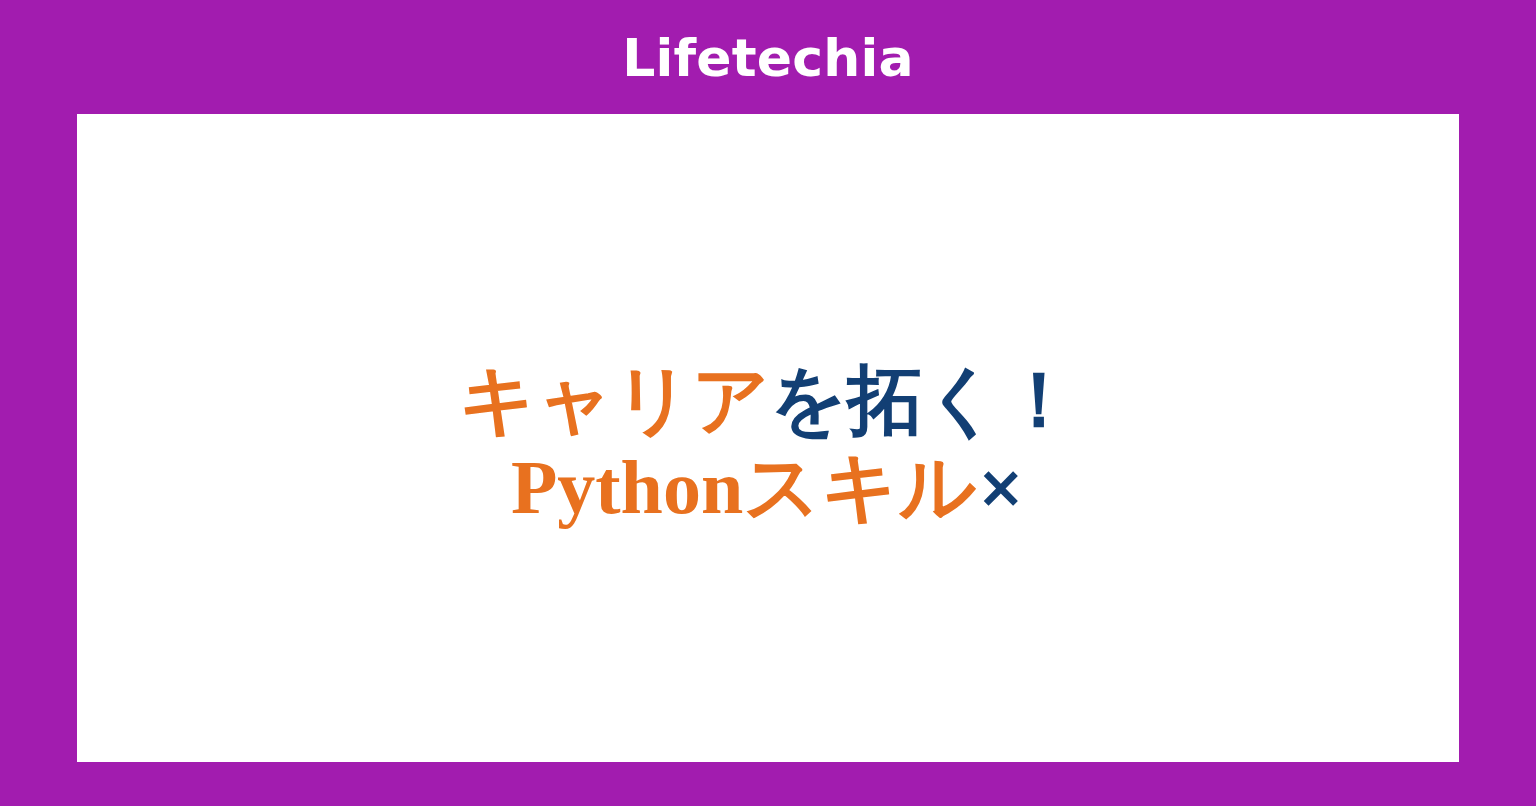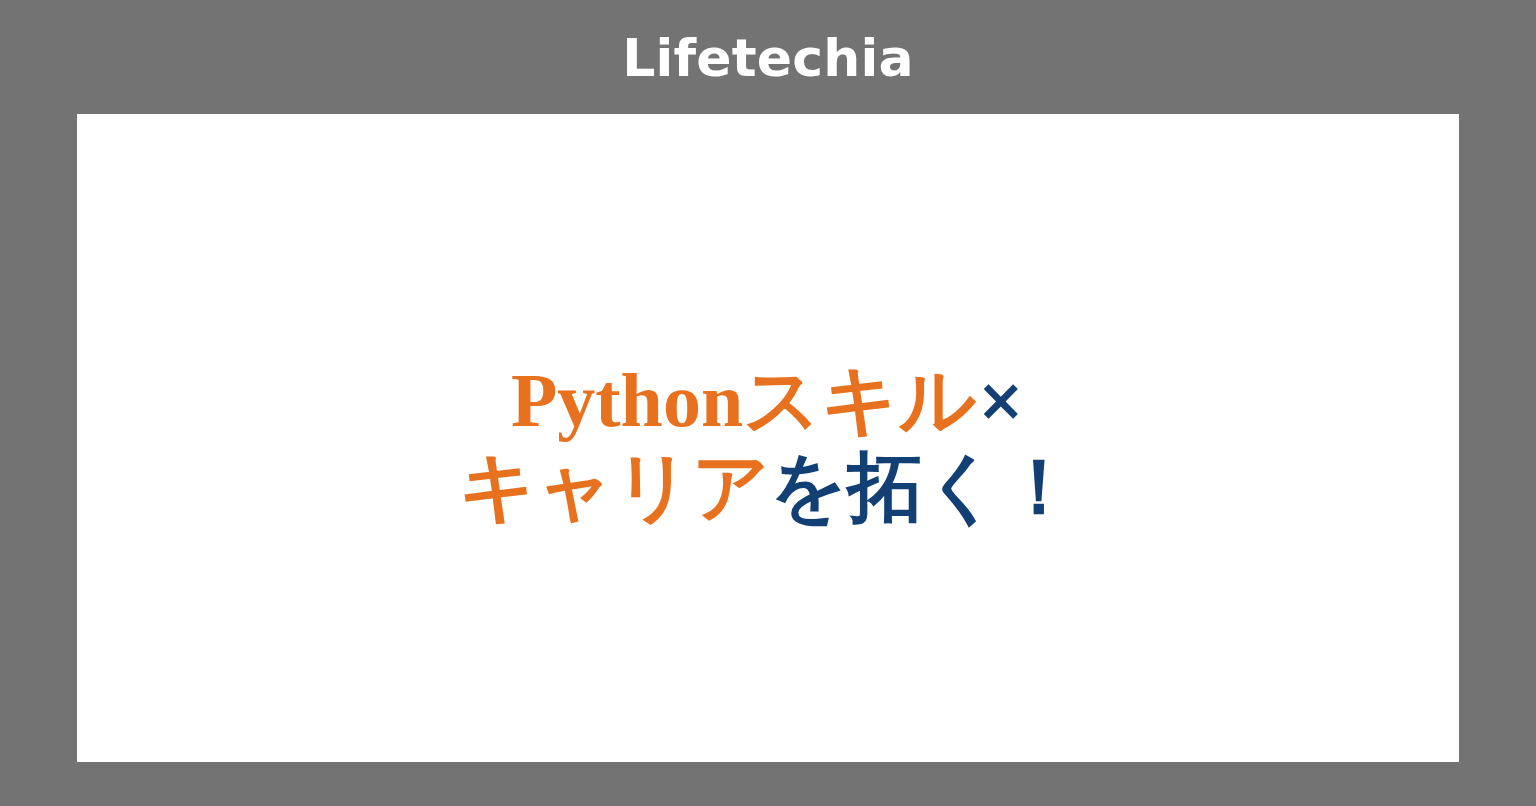--- a/index.html
+++ b/index.html
@@ -10,21 +10,21 @@
     width: 1536px;
     height: 806px;
     overflow: hidden;
     font-family: "Liberation Sans", sans-serif;
   }
 
   #eyecatch {
     position: relative;
     width: 1536px;
     height: 806px;
-    background: #737373;
+    background: #a21caf;
     box-sizing: border-box;
   }
 
   #site-header {
     position: absolute;
     left: 0;
     top: 0;
     width: 1536px;
     height: 114px;
     display: flex;
@@ -95,21 +95,21 @@
 
 <div id="eyecatch">
 
   <div id="site-header">
     <div id="site-title">Lifetechia</div>
   </div>
 
   <div id="content-card">
     <div id="headline">
       <span class="hl-line">
-        <span class="seg-orange">Pythonスキル</span><span class="seg-cross">×</span>
+        <span class="seg-orange">キャリア</span><span class="seg-blue">を拓く！</span>
       </span>
       <span class="hl-line">
-        <span class="seg-orange">キャリア</span><span class="seg-blue">を拓く！</span>
+        <span class="seg-orange">Pythonスキル</span><span class="seg-cross">×</span>
       </span>
     </div>
   </div>
 
 </div>
 
 </body></html>

